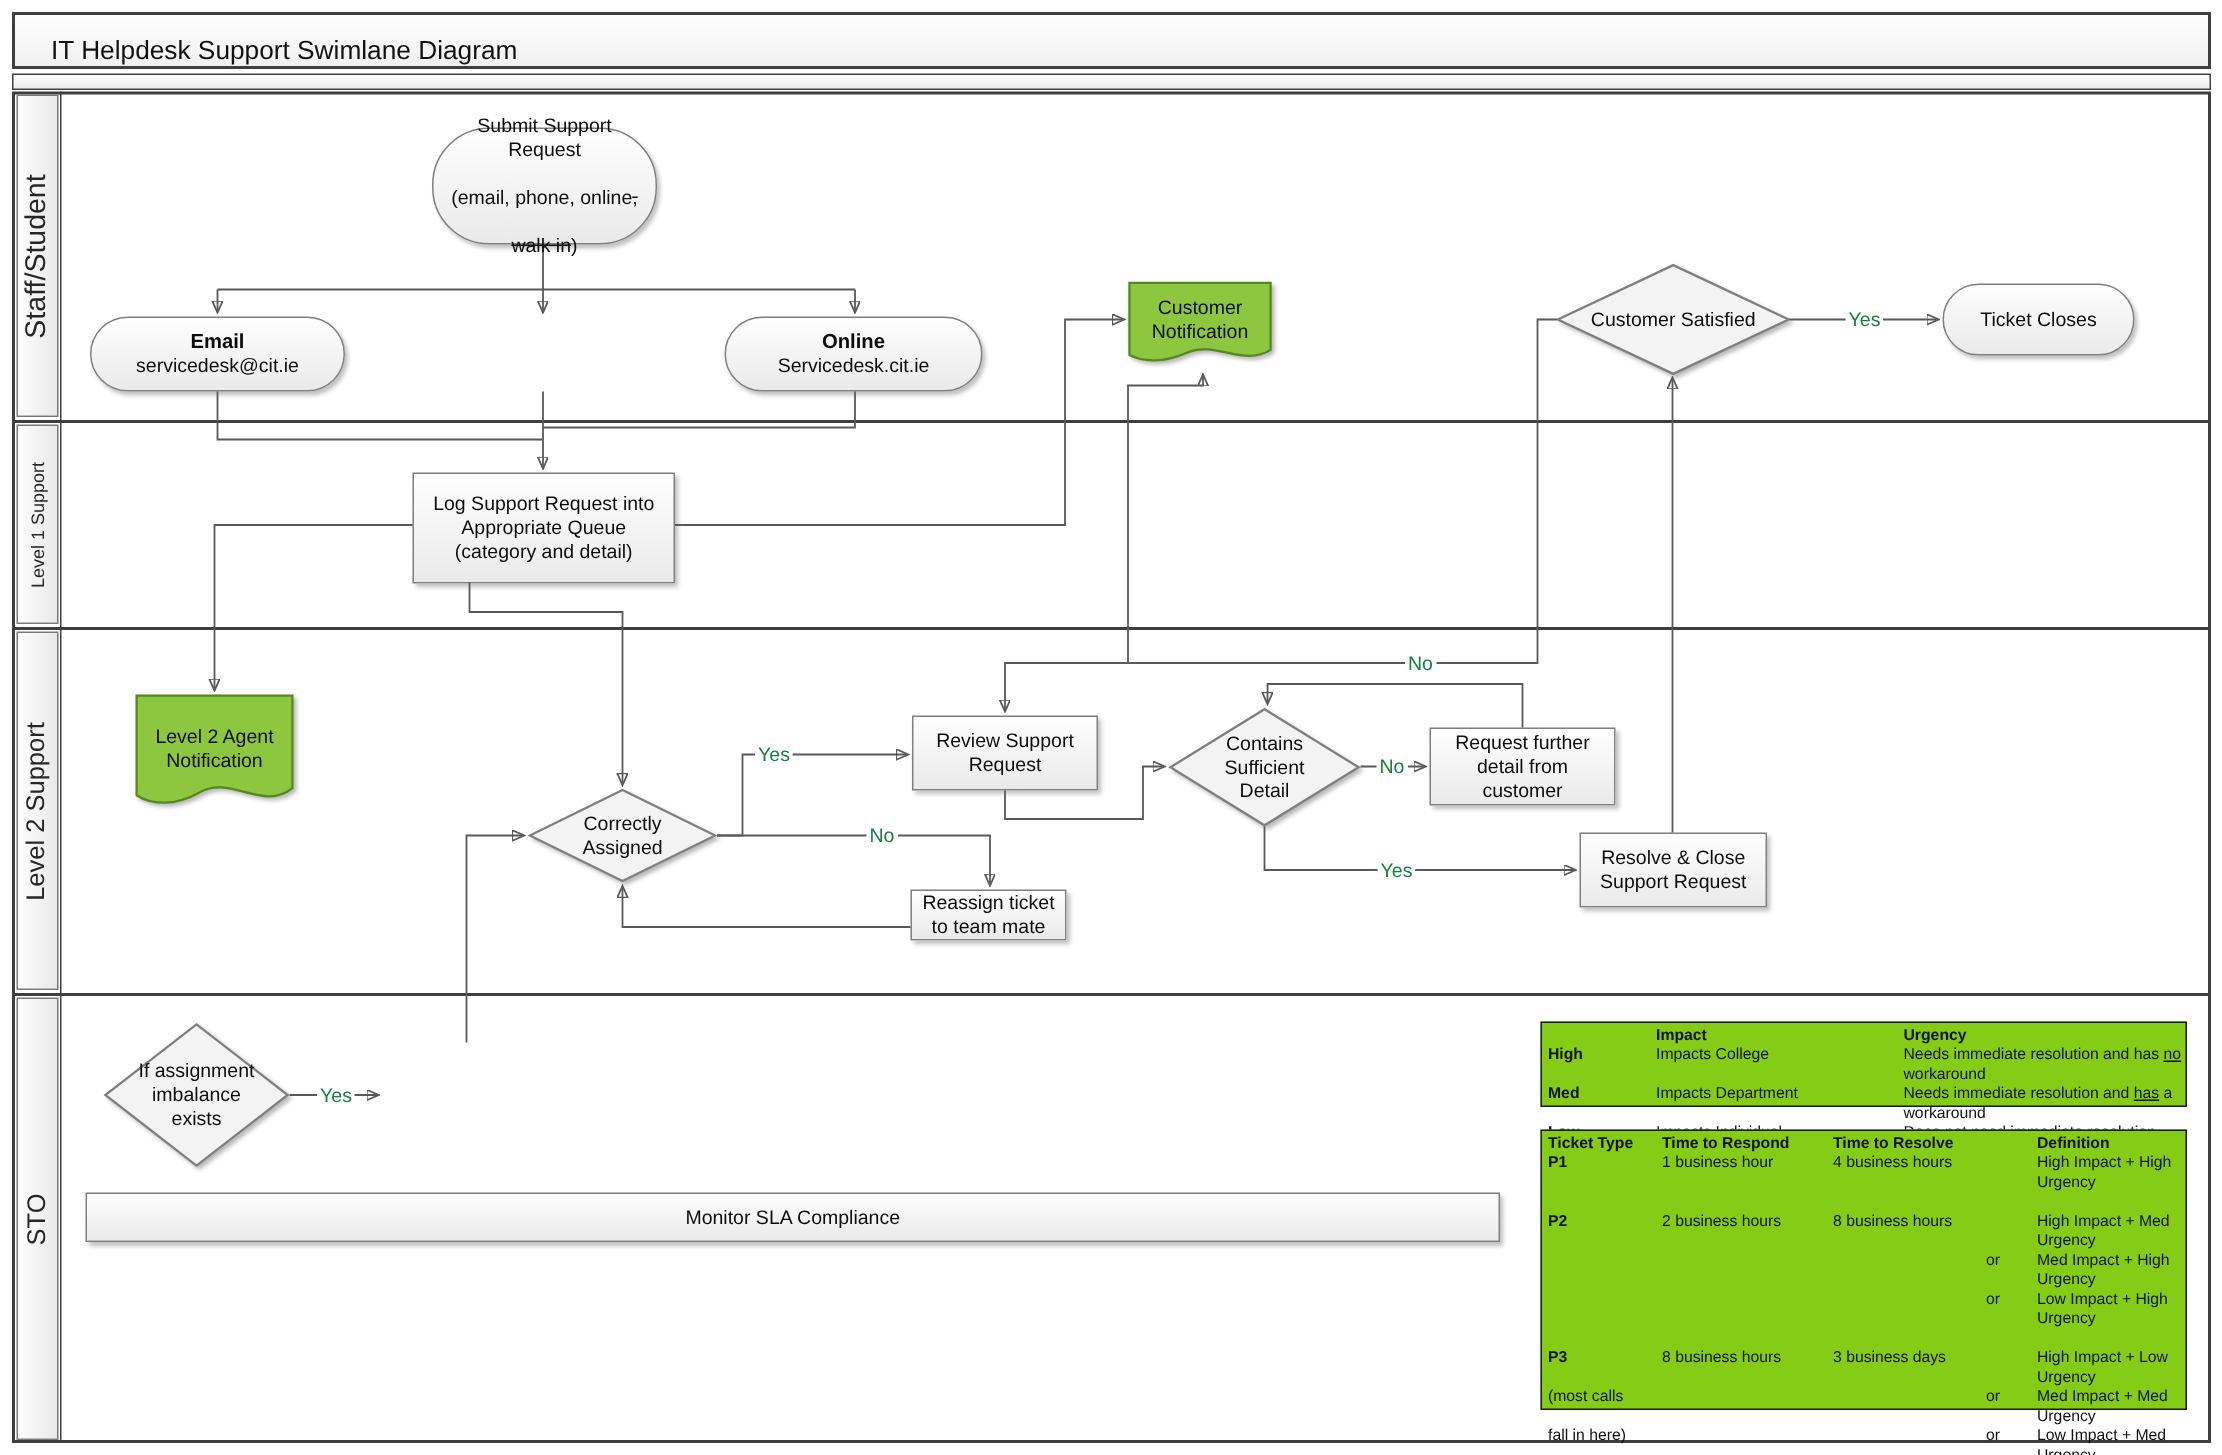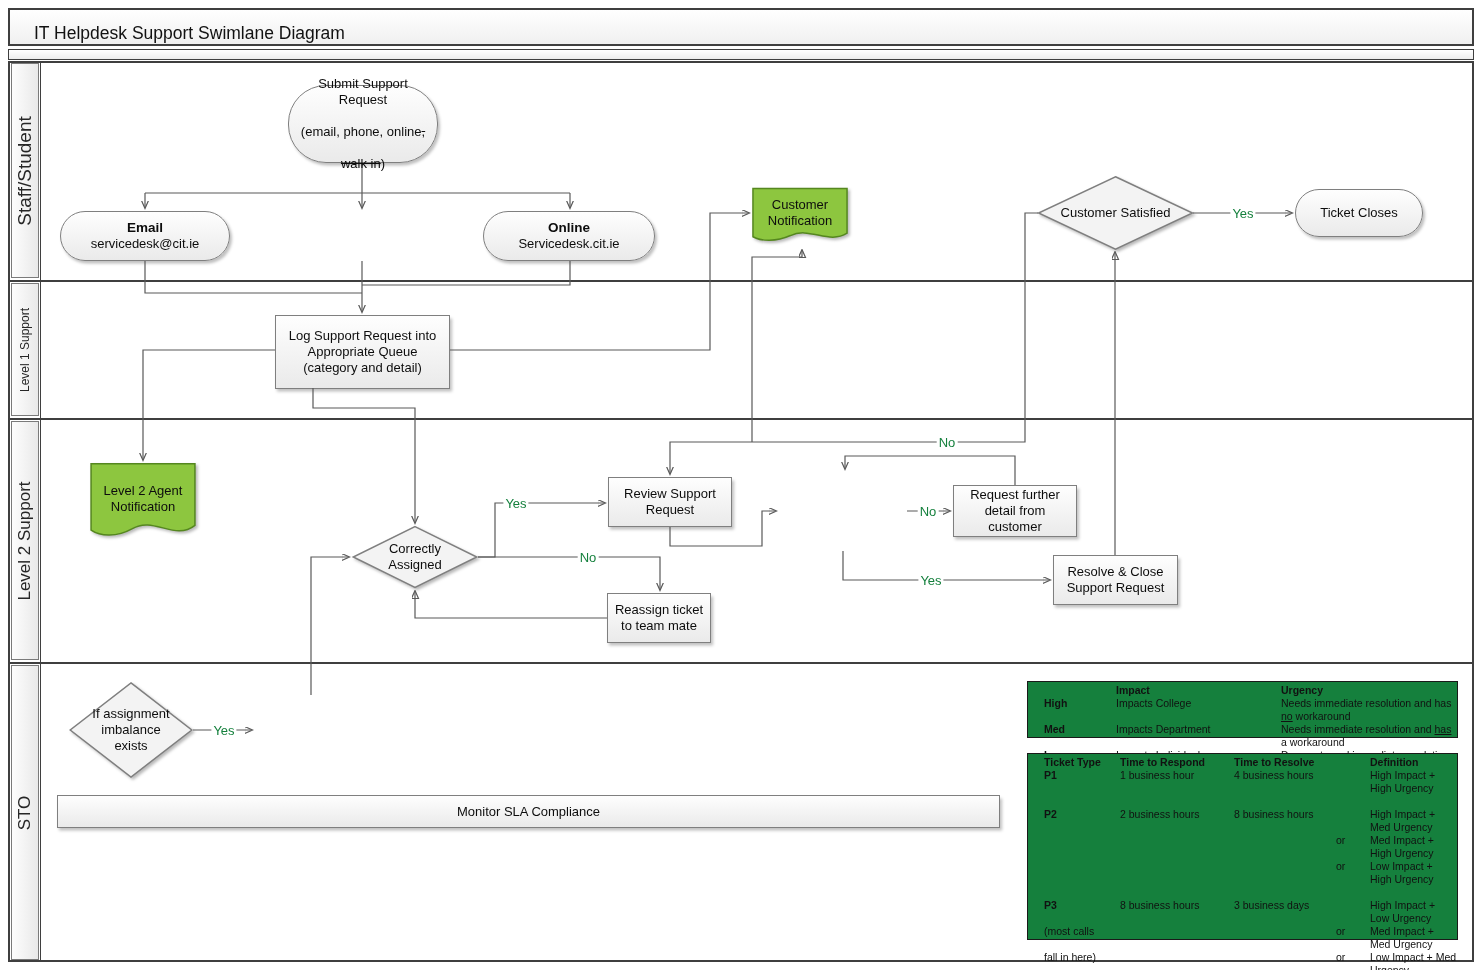--- a/index.html
+++ b/index.html
@@ -39,22 +39,22 @@
   .ptitle{font-weight:bold;font-size:13.5px;display:block;}
   .strike{text-decoration:line-through;}
 
   
   #wires{position:absolute;left:0;top:0;width:1481px;height:970px;pointer-events:none;z-index:1;}
   #wires path{stroke:#595959;stroke-width:1.2;fill:none;}
   .elabel{position:absolute;transform:translate(-50%,-50%);font-size:13px;color:#15803d;
           background:#fff;padding:0 2px;z-index:3;}
 
   
-  .tbl{position:absolute;box-sizing:border-box;border:1.5px solid #1a1a1a;background:#15803d;
-       font-size:10.5px;line-height:13px;padding:2px 0 1px 16px;z-index:2;}
+  .tbl{position:absolute;box-sizing:border-box;border:1.5px solid #1a1a1a;background:#84cc16;
+       font-size:10.5px;line-height:13px;padding:2px 0 1px 4px;z-index:2;}
   .irow{display:grid;grid-template-columns:72px 165px 1fr;}
   .prow{display:grid;grid-template-columns:76px 114px 102px 34px 1fr;min-height:13px;}
   .b{font-weight:bold;}
   .u{text-decoration:underline;}
   .orc{}
 </style>
 </head>
 <body>
 
 <div id="canvas">
@@ -176,25 +176,33 @@
       </svg>
     <div class="st">Correctly
 Assigned</div>
   </div>
 
   <div class="shape proc" style="left:608px;top:477px;width:124px;height:50px">
     <div class="st">Review Support
 Request</div>
   </div>
 
-  <div class="shape proc" style="left:607px;top:593px;width:104px;height:50px">
+  <div class="shape proc" style="left:607px;top:593px;width:104px;height:34px">
     <div class="st">Reassign ticket
 to team mate</div>
   </div>
 
+  <div class="shape dia" style="left:779px;top:472px;width:128px;height:79px">
+    <svg viewBox="0 0 100 100" preserveAspectRatio="none">
+        <polygon points="50,1 99,50 50,99 1,50"></polygon>
+      </svg>
+    <div class="st">Contains
+Sufficient
+Detail</div>
+  </div>
 
   <div class="shape proc" style="left:953px;top:485px;width:124px;height:52px">
     <div class="st">Request further
 detail from
 customer</div>
   </div>
 
   <div class="shape proc" style="left:1053px;top:555px;width:125px;height:50px">
     <div class="st">Resolve &amp; Close
 Support Request</div>

